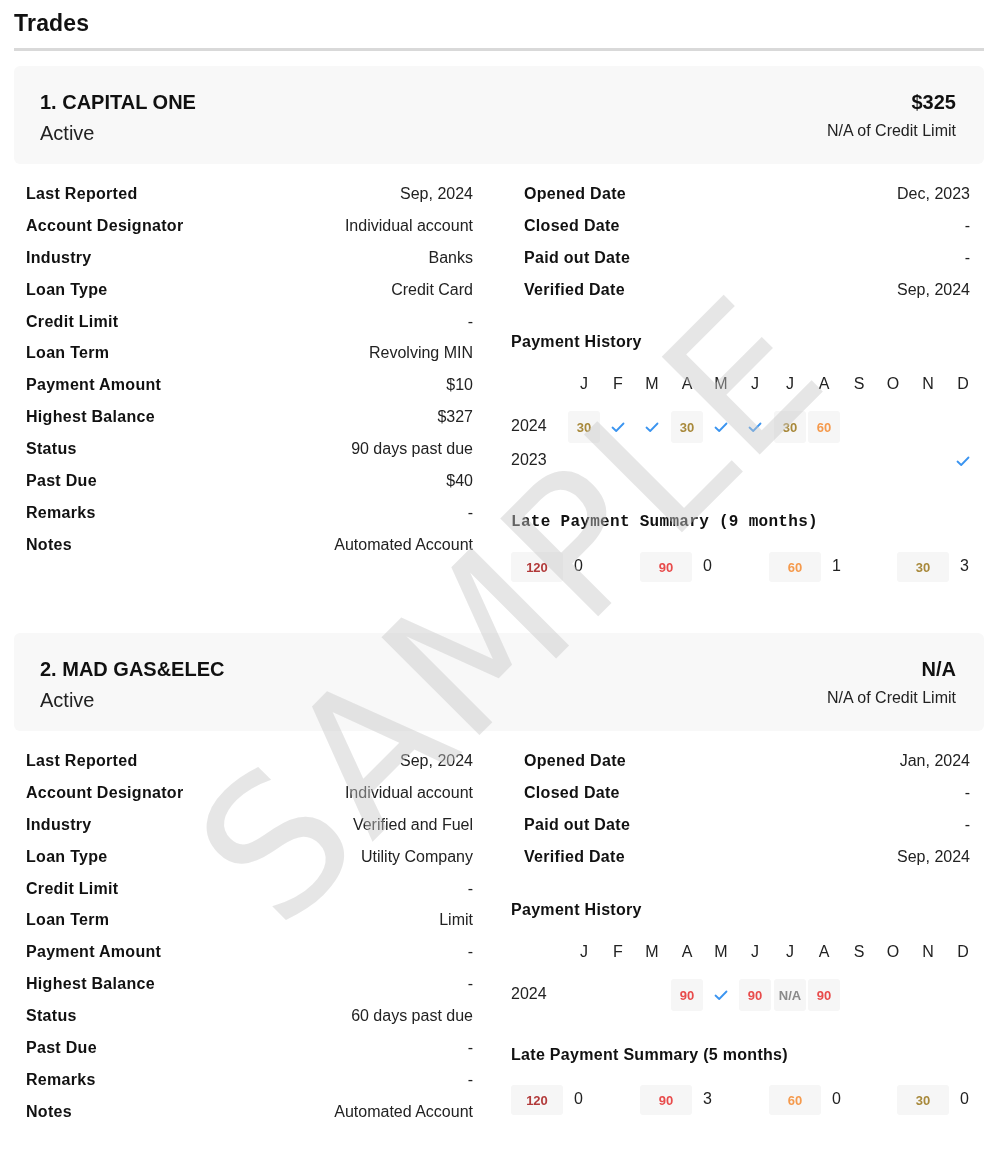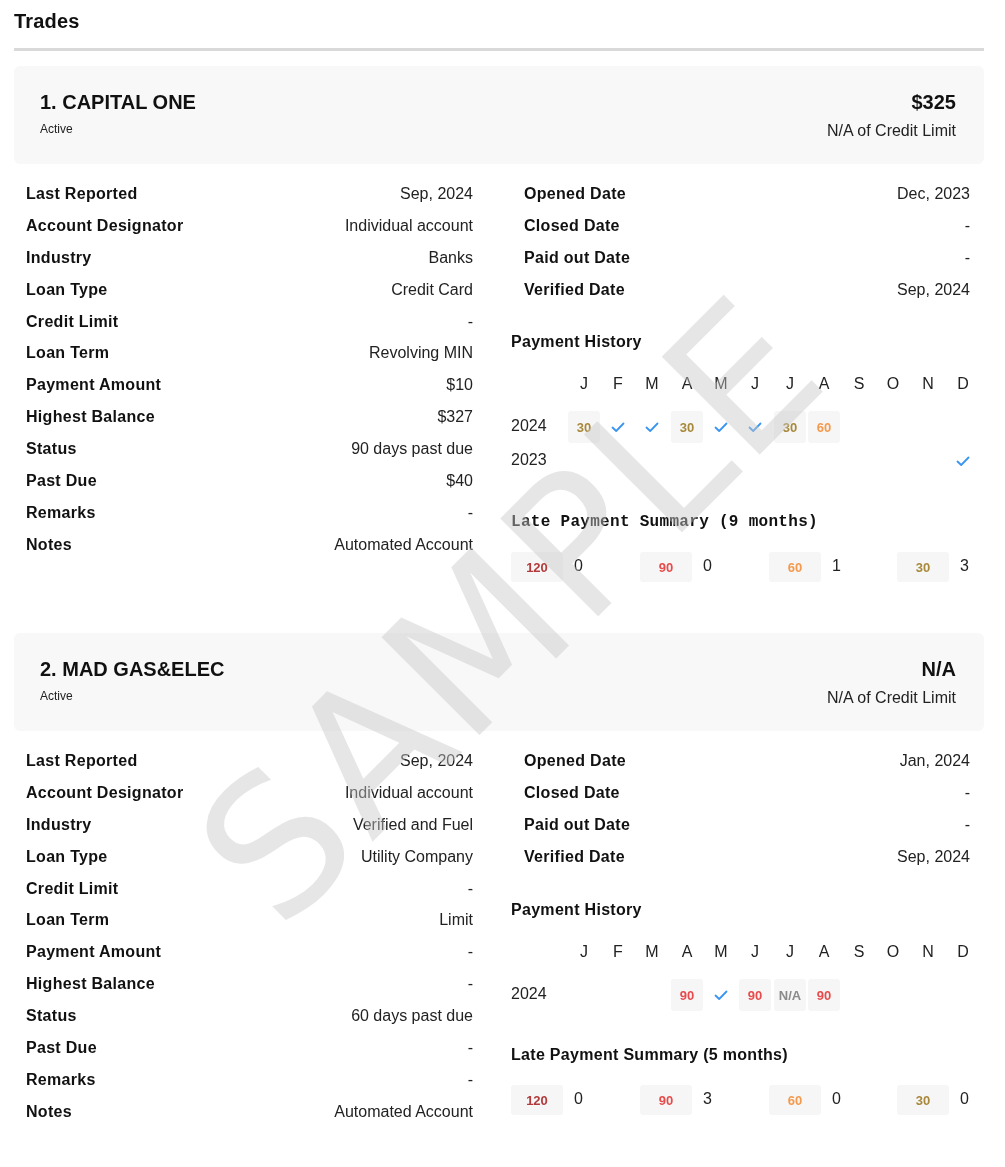--- a/index.html
+++ b/index.html
@@ -1,25 +1,25 @@
 <!DOCTYPE html>
 <html><head>
   <meta charset="utf-8">
   <style>
     * { box-sizing: border-box; margin: 0; padding: 0; }
     html, body { width: 1005px; height: 1167px; background: #ffffff; overflow: hidden; }
     body { font-family: "Liberation Sans", "DejaVu Sans", sans-serif; color: #1a1a1a; position: relative; }
 
-    .page-title { position: absolute; left: 14px; top: 10px; font-size: 20px; font-weight: 600; color: #111; letter-spacing: 0.2px; }
+    .page-title { position: absolute; left: 14px; top: 10px; font-size: 23px; font-weight: 600; color: #111; letter-spacing: 0.2px; }
     .title-rule { position: absolute; left: 14px; top: 48px; width: 970px; height: 3px; background: #d9d9d9; }
 
     .trade { position: absolute; left: 14px; width: 970px; }
     .trade-header { height: 98px; background: #f8f8f8; border-radius: 6px; position: relative; }
     .trade-name { position: absolute; left: 26px; top: 25px; font-size: 20px; font-weight: 600; color: #111; }
-    .trade-status { position: absolute; left: 26px; top: 56px; font-size: 12px; color: #222; }
+    .trade-status { position: absolute; left: 26px; top: 56px; font-size: 20px; color: #222; }
     .trade-balance { position: absolute; right: 28px; top: 25px; font-size: 20px; font-weight: 600; color: #111; }
     .trade-limit { position: absolute; right: 28px; top: 56px; font-size: 16px; color: #222; }
 
     .details-left { position: absolute; left: 12px; top: 112px; width: 447px; }
     .row { height: 31.9px; display: flex; justify-content: space-between; align-items: center; font-size: 16px; }
     .row .lbl { font-weight: 600; color: #111; letter-spacing: 0.3px; }
     .row .val { color: #222; text-align: right; }
 
     .details-right { position: absolute; left: 510px; top: 112px; width: 446px; }
 

